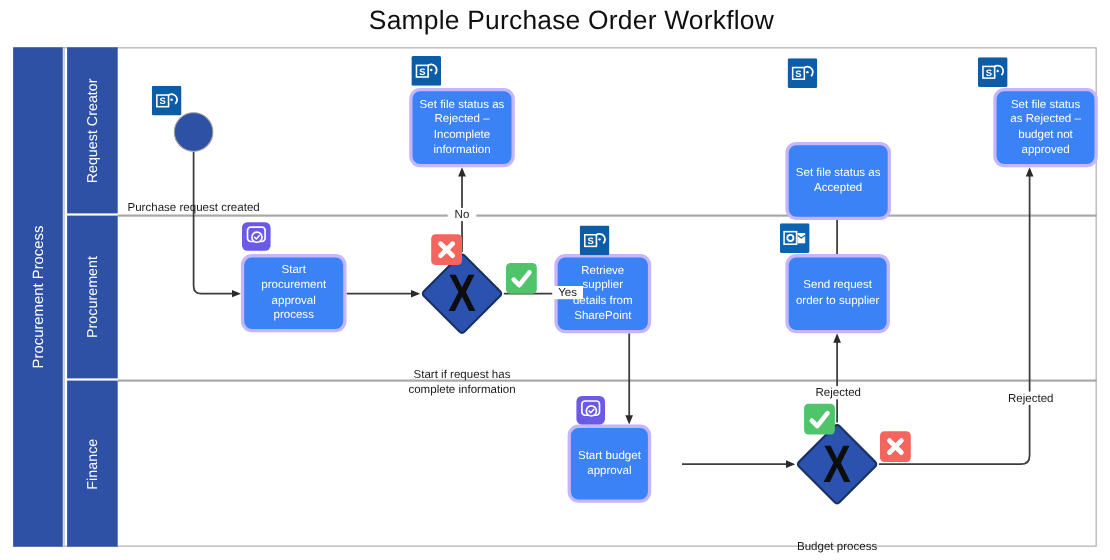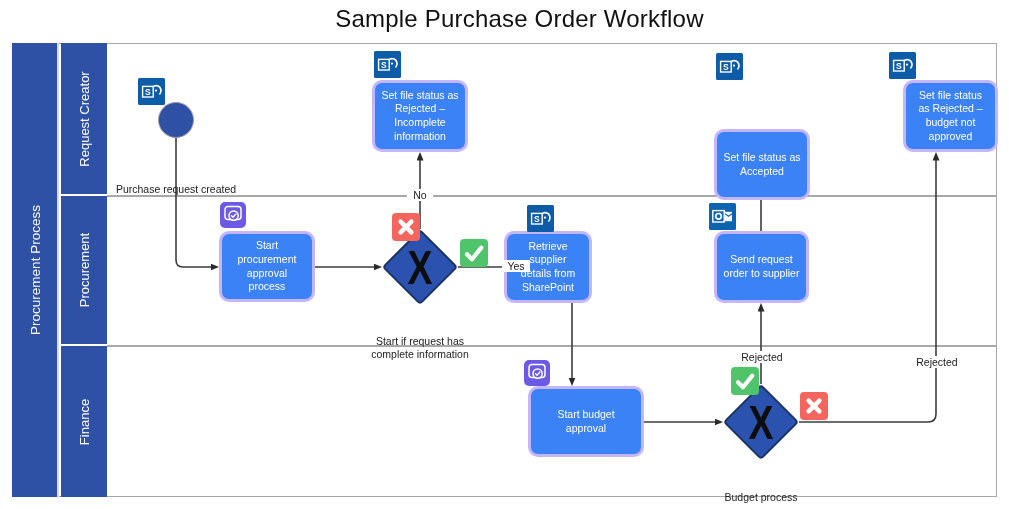--- a/index.html
+++ b/index.html
@@ -180,21 +180,21 @@
   </div>
   <div class="task" style="left:714px;top:231px;width:95px;height:72px;">Send request order to supplier</div>
 
   <div class="badge purple" style="left:524px;top:360px;width:26px;height:26px;">
     <svg viewBox="0 0 26 26">
         <rect x="5" y="4.5" width="16" height="13" rx="3" fill="none" stroke="#fff" stroke-width="1.5"></rect>
         <circle cx="13.6" cy="13.6" r="4.6" fill="#6a5ae6" stroke="#fff" stroke-width="1.5"></circle>
         <path d="M11.5 13.7 l1.5 1.5 l2.9 -3.1" fill="none" stroke="#fff" stroke-width="1.4" stroke-linecap="round" stroke-linejoin="round"></path>
       </svg>
   </div>
-  <div class="task" style="left:528px;top:386px;width:116px;height:71px;">Start budget approval</div>
+  <div class="task" style="left:516px;top:386px;width:76px;height:71px;">Start budget approval</div>
 
   <div class="badge green" style="left:731px;top:367px;">
     <svg viewBox="0 0 28 28">
         <path d="M7 15.3 L12 20.3 L21.3 8.6" stroke="#fff" stroke-width="4.2" fill="none" stroke-linecap="round" stroke-linejoin="round"></path>
       </svg>
   </div>
   <div class="gw" style="left:734px;top:395px;">
     <span class="x-marker">X</span>
   </div>
   <div class="badge red" style="left:800px;top:392px;">

